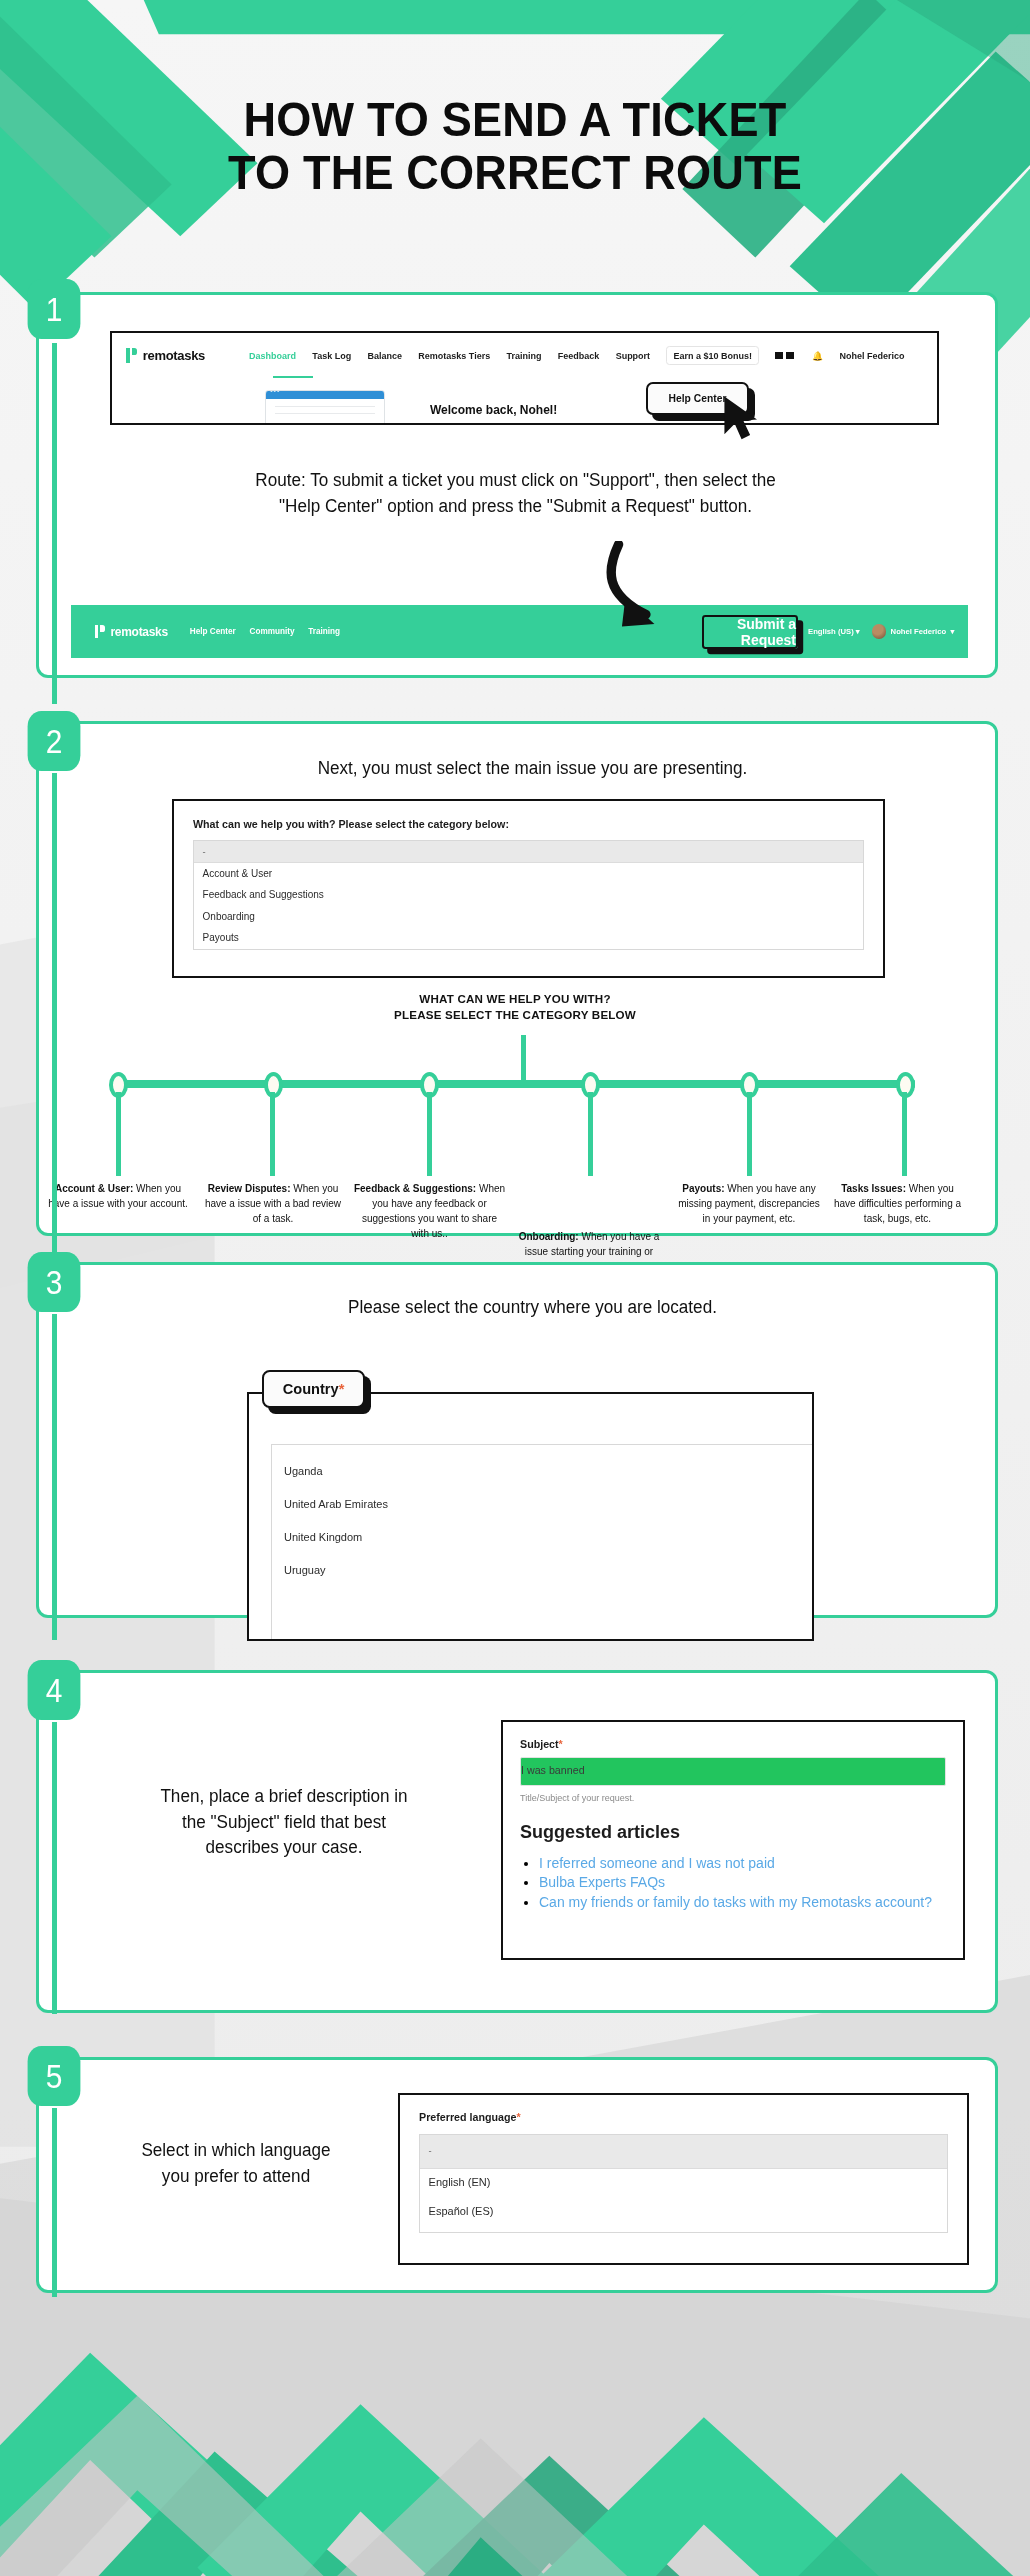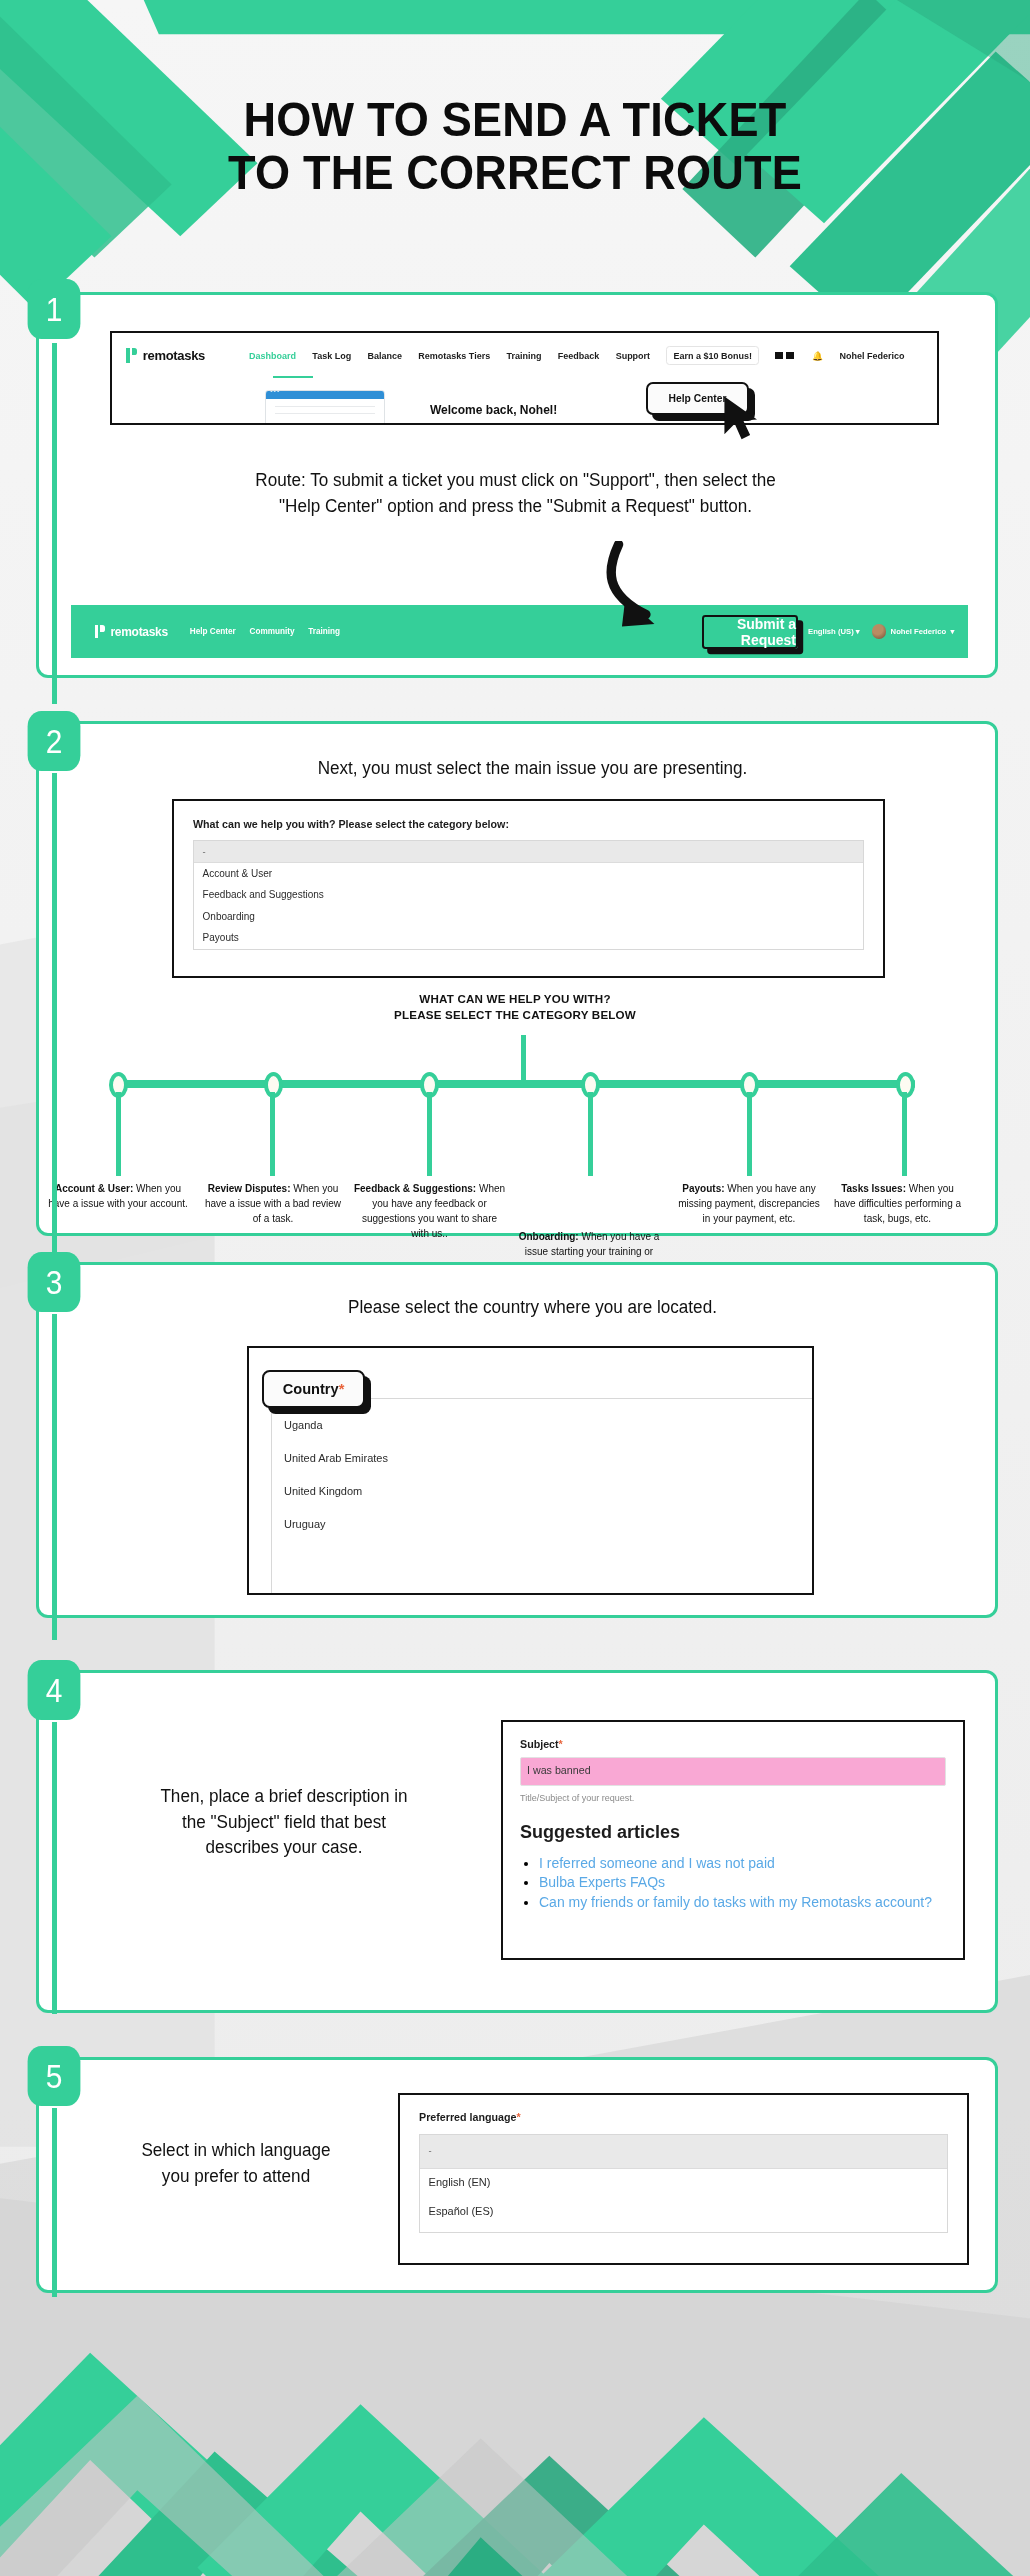--- a/index.html
+++ b/index.html
@@ -131,22 +131,22 @@
 
   
   .zd-label { font-size:10.7px; font-weight:bold; color:#1c1c1c; }
   .req { color:#e8643c; font-weight:bold; }
   .zd-select {
     border:0.9px solid #d8d8d8; background:#fff;
   }
   .zd-opt-blank { background:#e9e9e9; height:22px; font-size:9.4px; color:#666; padding:4.3px 8.6px; border-bottom:0.9px solid #dcdcdc;}
   .zd-opt { height:21.5px; font-size:10px; color:#2b2b2b; padding:4.3px 8.6px; }
   .zd-input {
-    border:0.9px solid #e2e2e2; border-radius:2px; background:#f9a8d4;
-    font-size:10.7px; color:#3a3a3a; padding:6px 6px;
+    border:0.9px solid #e2e2e2; border-radius:2px; background:#22c55e;
+    font-size:10.7px; color:#3a3a3a; padding:6px 0;
   }
   .zd-hint { font-size:9px; color:#8a8a8a; }
   .zd-h2 { font-size:18px; font-weight:bold; color:#1c1c1c; }
   .zd-link { font-size:14px; color:#5aa9e6; }
   .zd-ul { margin:0; padding-left:19px; }
   .zd-ul li { margin-bottom:3.4px; }
 
   
   .tl-title { text-align:center; font-size:11.6px; font-weight:bold; color:#111; line-height:1.35; letter-spacing:0.2px;}
   .tl-rail { position:absolute; height:7.7px; background:#35cf99; border-radius:0.9px;}
@@ -371,21 +371,21 @@
   </div>
 
   <div class="badge-stem" style="top:1314px;height:326px;"></div>
   <div class="step-card" style="top:1262px; width:962px; height:356px;"></div>
   <div class="badge" style="top:1252px;">3</div>
 
   <div class="caption" style="position:absolute; left:129px; top:1295px; width:807px; z-index:6;">
     <div>Please select the country where you are located.</div>
   </div>
 
-  <div class="shot" style="left:247px; top:1346px; width:567px; height:249px;">
+  <div class="shot" style="left:247px; top:1392px; width:567px; height:249px;">
     <div class="zd-select" style="position:absolute; left:22px; top:50px; right:0; bottom:0; border-right:none; border-bottom:none;">
       <div class="zd-opt-blank" style="height:15.5px; background:#fff; border-bottom:none;"></div>
       <div class="zd-opt" style="height:33px; font-size:11px; padding-left:12px;">Uganda</div>
       <div class="zd-opt" style="height:33px; font-size:11px; padding-left:12px;">United Arab Emirates</div>
       <div class="zd-opt" style="height:33px; font-size:11px; padding-left:12px;">United Kingdom</div>
       <div class="zd-opt" style="height:33px; font-size:11px; padding-left:12px;">Uruguay</div>
     </div>
   </div>
 
   <div class="hard-chip" style="left:262px; top:1370px; width:103px; height:38px; font-size:14.6px; border-radius:7.7px;">

